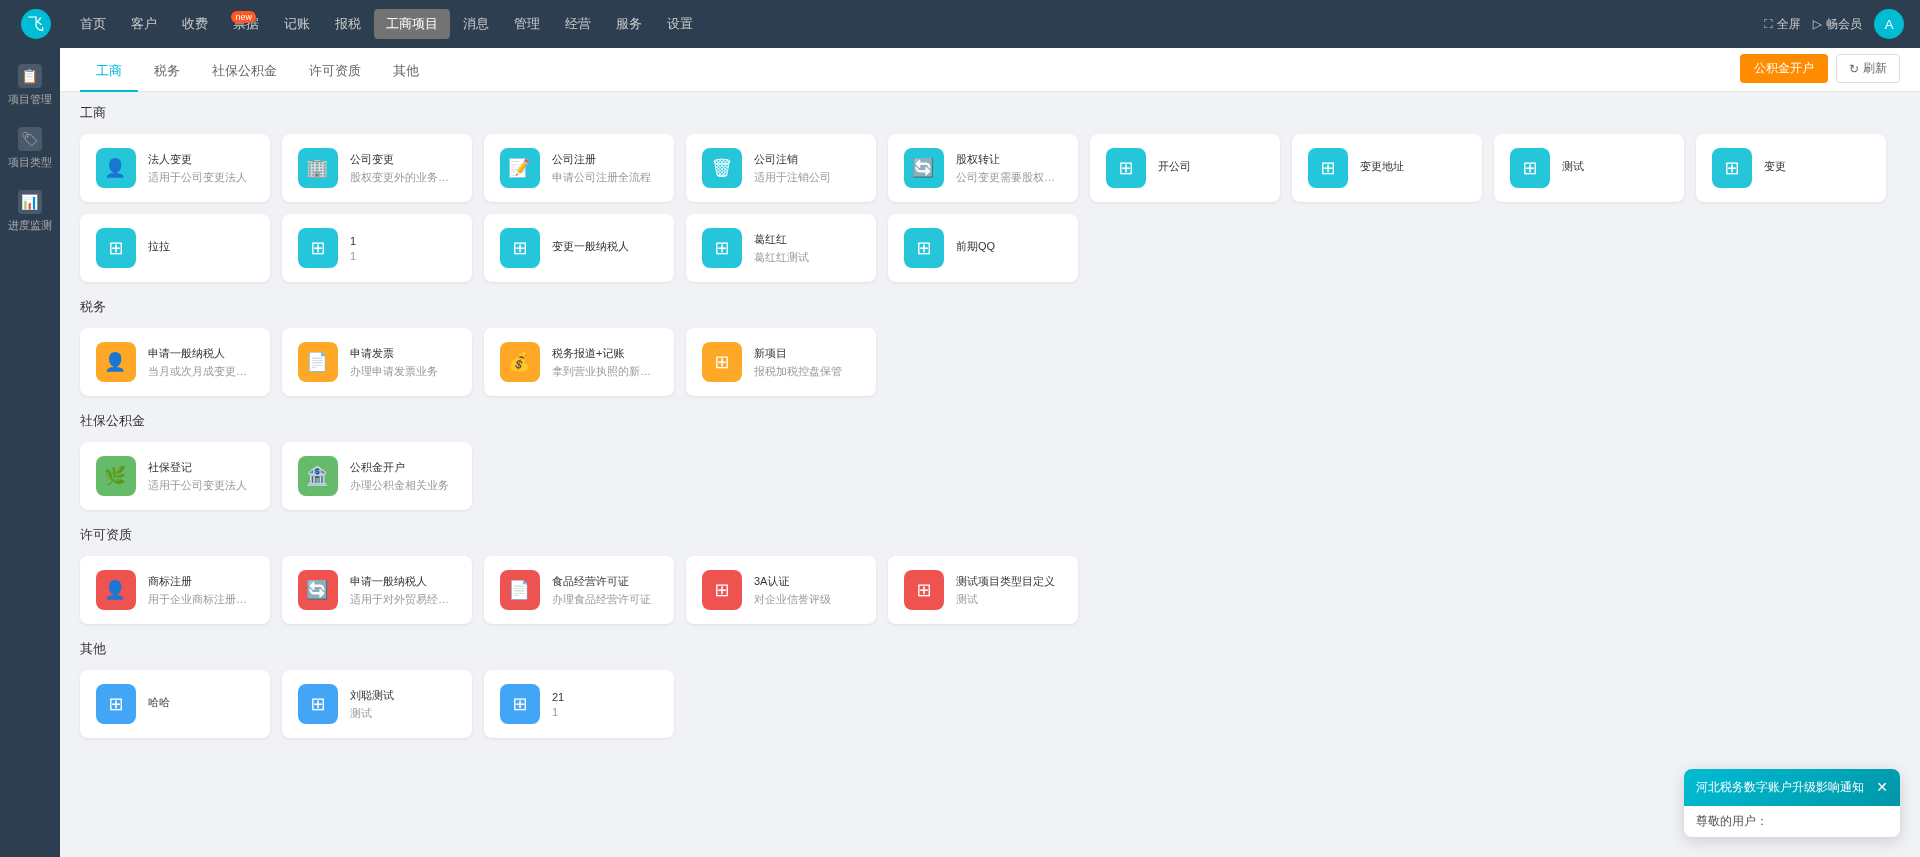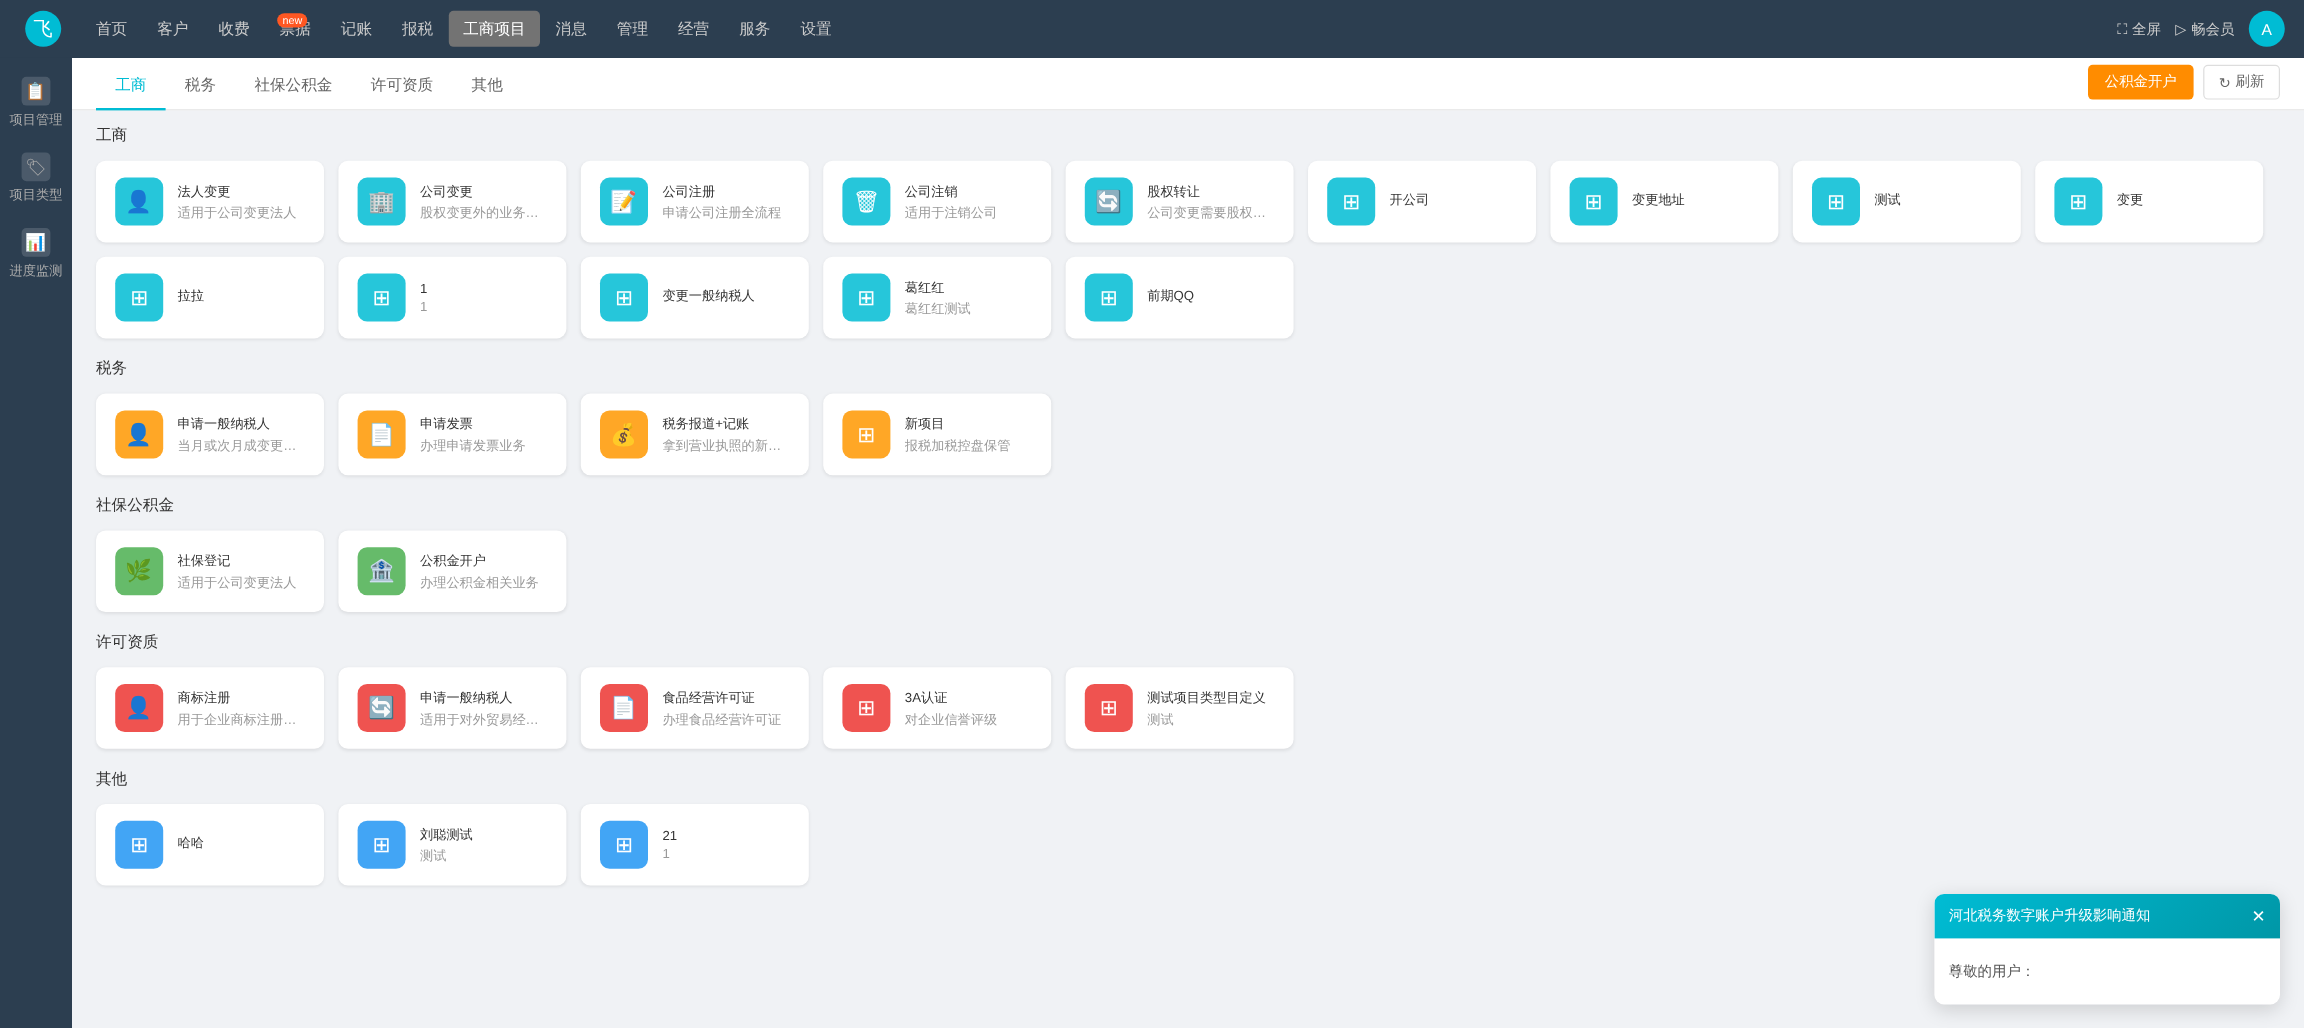--- a/index.html
+++ b/index.html
@@ -227,37 +227,37 @@
     .ic-green { background: #66bb6a; }
     .ic-orange { background: #ffa726; }
     .ic-red { background: #ef5350; }
     .ic-blue { background: #42a5f5; }
 
     
     .notification-popup {
       position: fixed;
       bottom: 20px;
       right: 20px;
-      width: 288px;
+      width: 216px;
       background: #fff;
       border-radius: 8px;
       box-shadow: 0 4px 16px rgba(0,0,0,0.15);
       overflow: hidden;
       z-index: 200;
     }
     .notif-header {
       background: linear-gradient(135deg, #00bcd4, #0097a7);
       padding: 10px 12px;
       display: flex;
       align-items: center;
       justify-content: space-between;
     }
     .notif-title { color: #fff; font-size: 12px; font-weight: 500; }
     .notif-close { color: #fff; cursor: pointer; font-size: 14px; }
-    .notif-body { padding: 18px 12px; font-size: 12px; color: #555; line-height: 1.6; }
+    .notif-body { padding: 6px 12px; font-size: 12px; color: #555; line-height: 1.6; }
 
     .section-divider { margin: 16px 0 12px; }
   </style>
 </head>
 <body>
 
 <div class="top-nav">
   <div class="logo">
     <svg class="logo-svg" viewBox="0 0 32 32">
       <circle cx="16" cy="16" r="15" fill="#00bcd4"></circle>

